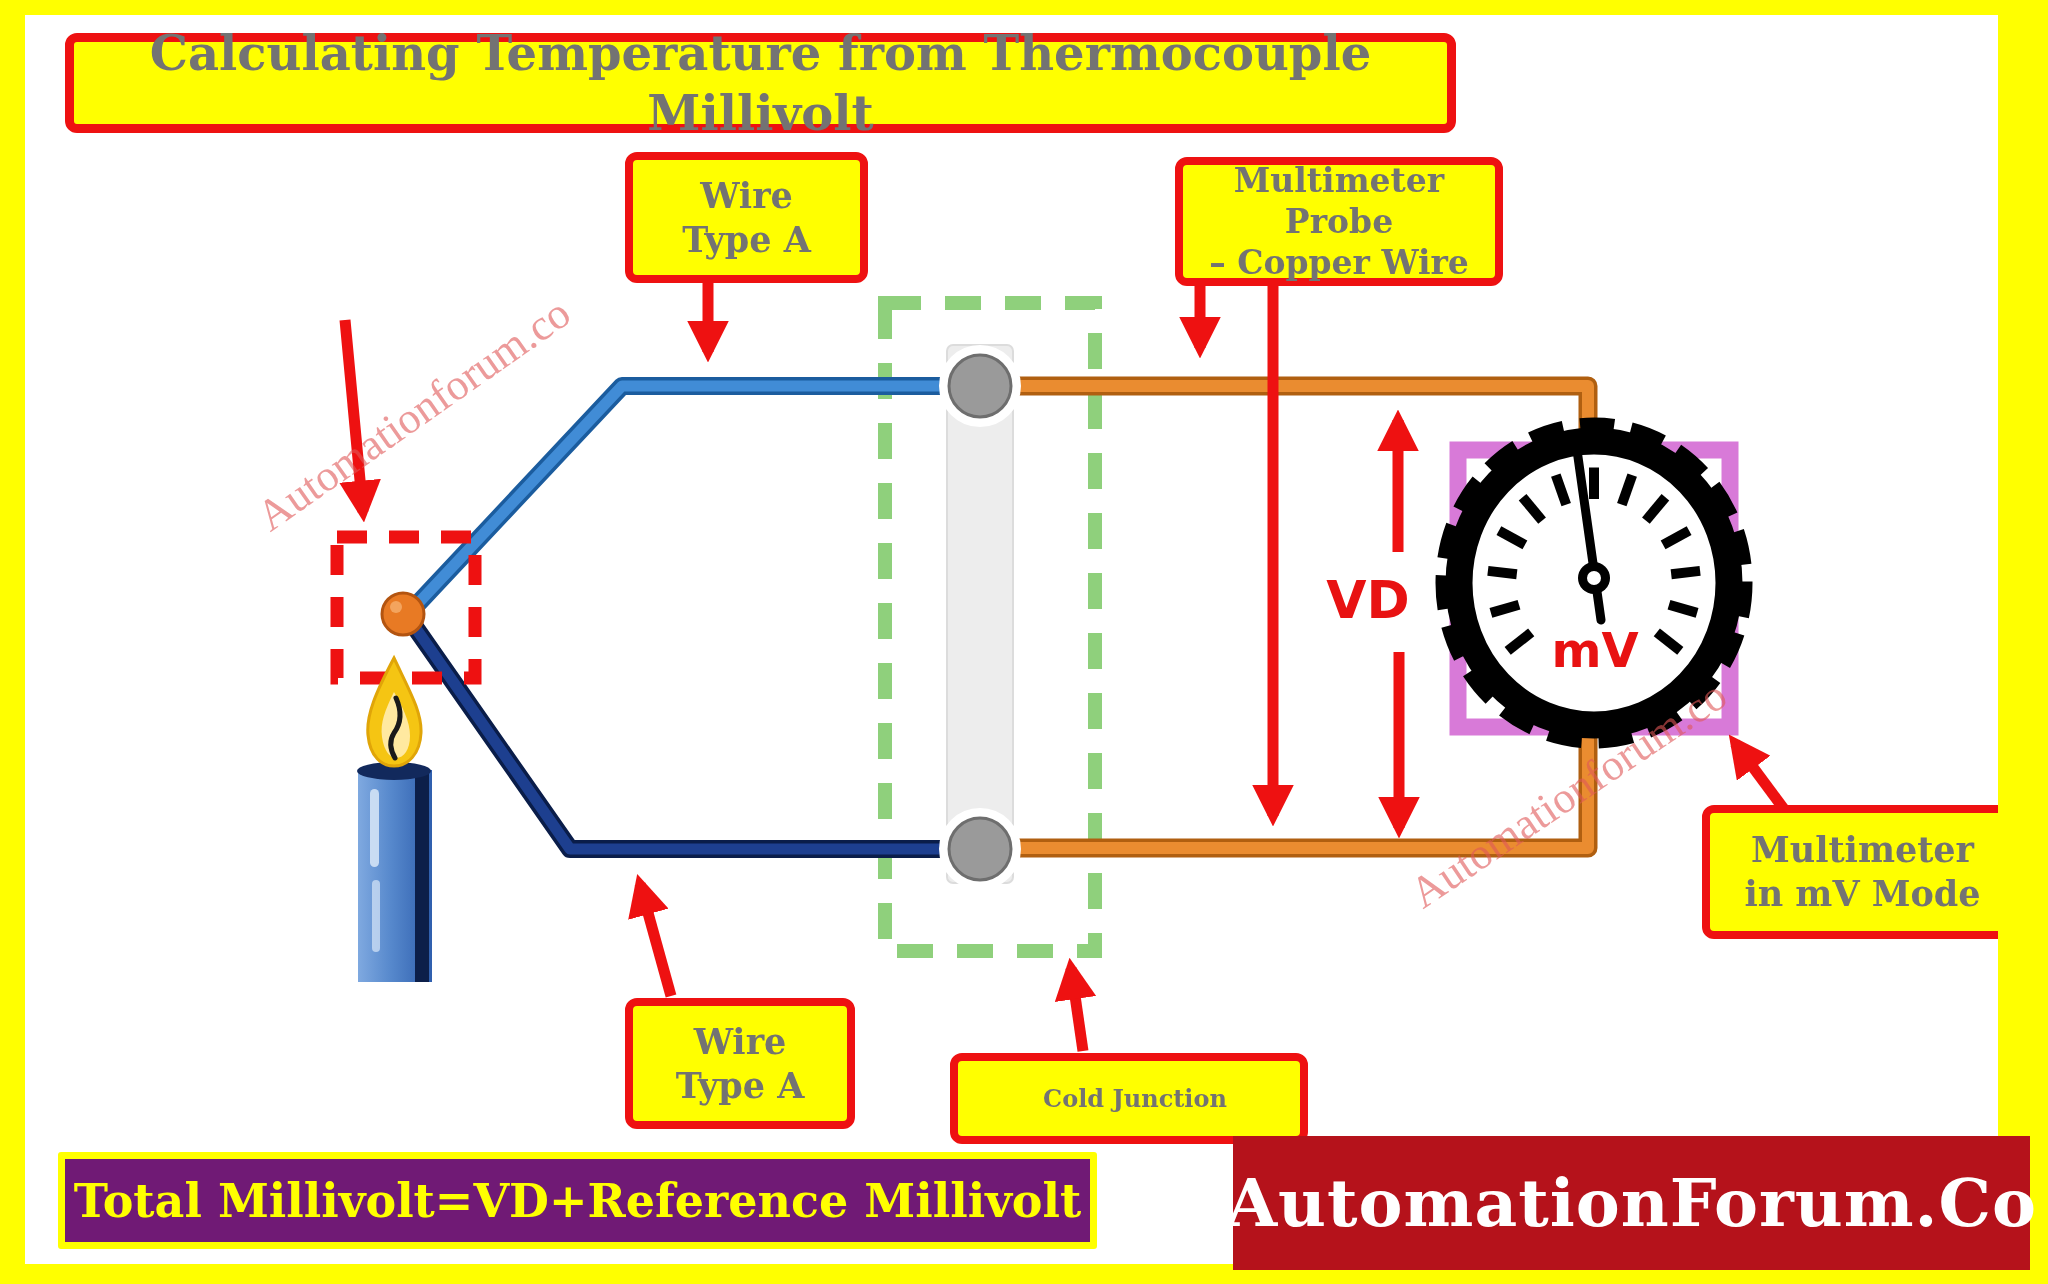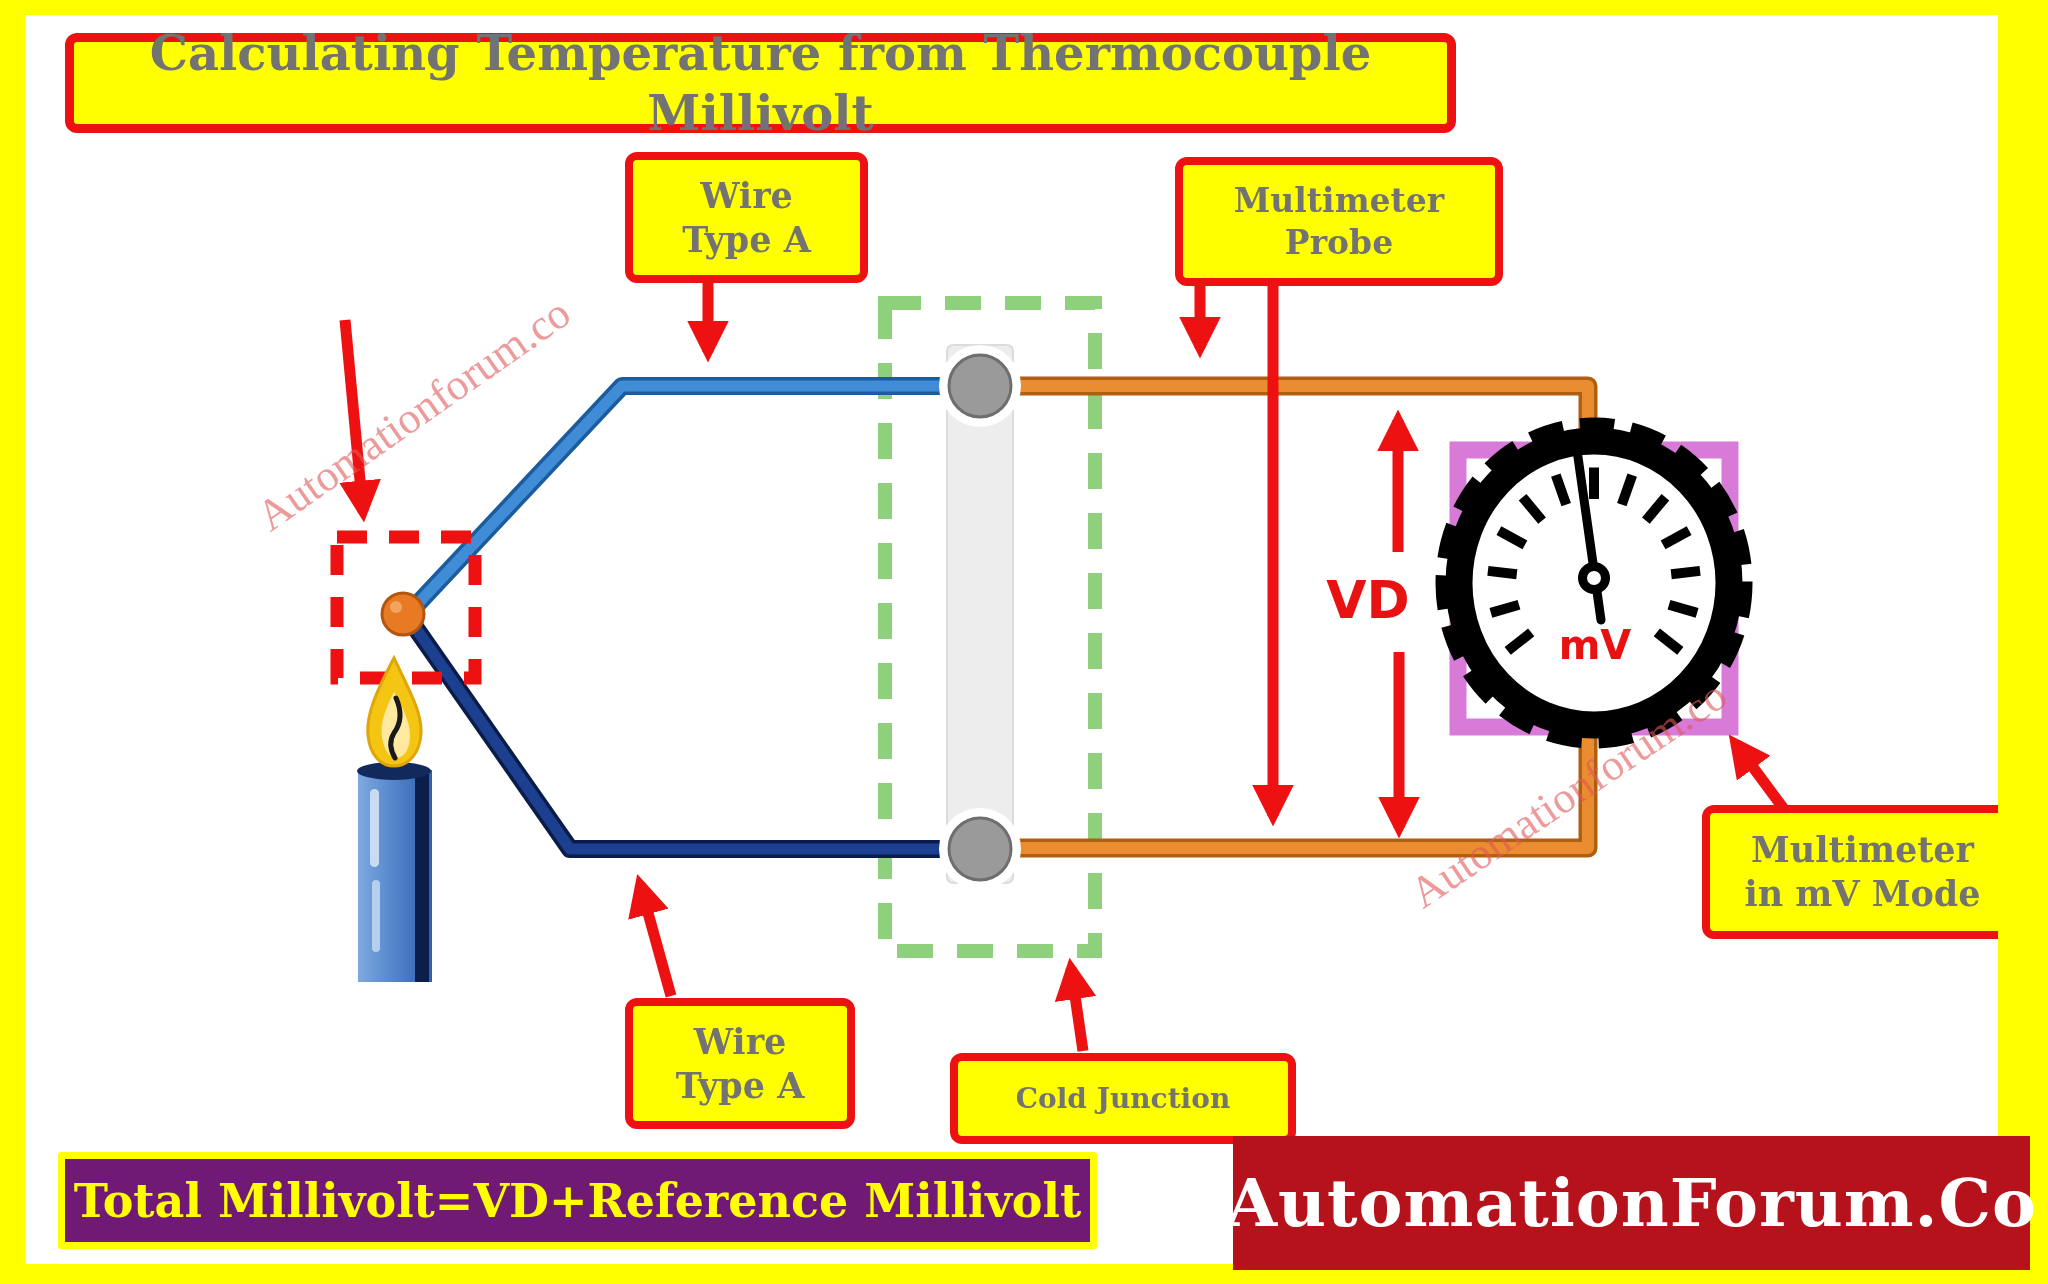--- a/index.html
+++ b/index.html
@@ -11,38 +11,38 @@
   #frame-right{right:0;top:0;width:50px;height:1284px;}
   #frame-bottom{left:0;bottom:0;width:2048px;height:20px;}
   .callout{position:absolute;background:#ffff00;border:8px solid #ee1111;border-radius:12px;
            display:flex;flex-direction:column;align-items:center;justify-content:center;
            color:#737373;font-weight:bold;text-align:center;z-index:4;line-height:1.25;margin-left:30px;}
   #title-banner{left:35px;top:33px;width:1373px;height:82px;font-size:48px;border-width:9px;z-index:5;}
   #label-wire-a-top{left:595px;top:152px;width:227px;height:115px;font-size:35px;}
   #label-hot-junction{left:187px;top:243px;width:325px;height:74px;font-size:36px;}
   #label-probe{left:1145px;top:157px;width:312px;height:113px;font-size:33px;}
   #label-wire-a-bottom{left:595px;top:998px;width:214px;height:115px;font-size:35px;}
-  #label-cold-junction{left:920px;top:1053px;width:330px;height:75px;font-size:28px;}
+  #label-cold-junction{left:920px;top:1053px;width:330px;height:75px;font-size:24px;padding-left:12px;}
   #label-mv-mode{left:1672px;top:805px;width:305px;height:118px;font-size:35px;}
   #formula-banner{position:absolute;left:58px;top:1152px;width:1025px;height:83px;
            background:#701a75;border:7px solid #ffff00;border-radius:3px;display:flex;
            align-items:center;justify-content:center;color:#ffff00;font-weight:bold;
            font-size:46px;z-index:5;}
   #logo-banner{position:absolute;left:1233px;top:1136px;width:797px;height:134px;
            background:#b5121b;display:flex;align-items:center;justify-content:center;
            color:#ffffff;font-weight:bold;font-size:66px;z-index:7;letter-spacing:1px;}
   .watermark{position:absolute;color:#e05858;opacity:0.6;font-size:44px;z-index:5;
            font-family:"Liberation Serif","DejaVu Serif",serif;white-space:nowrap;
            transform-origin:0 50%;pointer-events:none;}
   #watermark-1{left:262px;top:495px;transform:rotate(-35deg);}
   #watermark-2{left:1415px;top:872px;transform:rotate(-34deg);}
   .annot{position:absolute;color:#e81212;font-weight:bold;z-index:4;
          font-family:"DejaVu Sans","Liberation Sans",sans-serif;text-align:center;}
   #vd-label{left:1316px;top:570px;width:104px;font-size:52px;}
-  #mv-label{left:1540px;top:622px;width:110px;font-size:40px;}
+  #mv-label{left:1540px;top:622px;width:110px;font-size:48px;}
   #diagram-svg{position:absolute;left:0;top:0;z-index:3;}
 </style>
 </head>
 <body>
 
 <div id="stage">
 
   <div class="frame" id="frame-top"></div>
   <div class="frame" id="frame-left"></div>
   <div class="frame" id="frame-right"></div>
@@ -149,20 +149,21 @@
   </div>
 
   <div class="callout" id="label-wire-a-top">
     <span>Wire</span>
     <span>Type A</span>
   </div>
 
 
   <div class="callout" id="label-probe">
     <span>Multimeter Probe</span>
+    <span>– Copper Wire</span>
   </div>
 
   <div class="callout" id="label-wire-a-bottom">
     <span>Wire</span>
     <span>Type A</span>
   </div>
 
   <div class="callout" id="label-cold-junction">
     <span>Cold Junction</span>
   </div>

